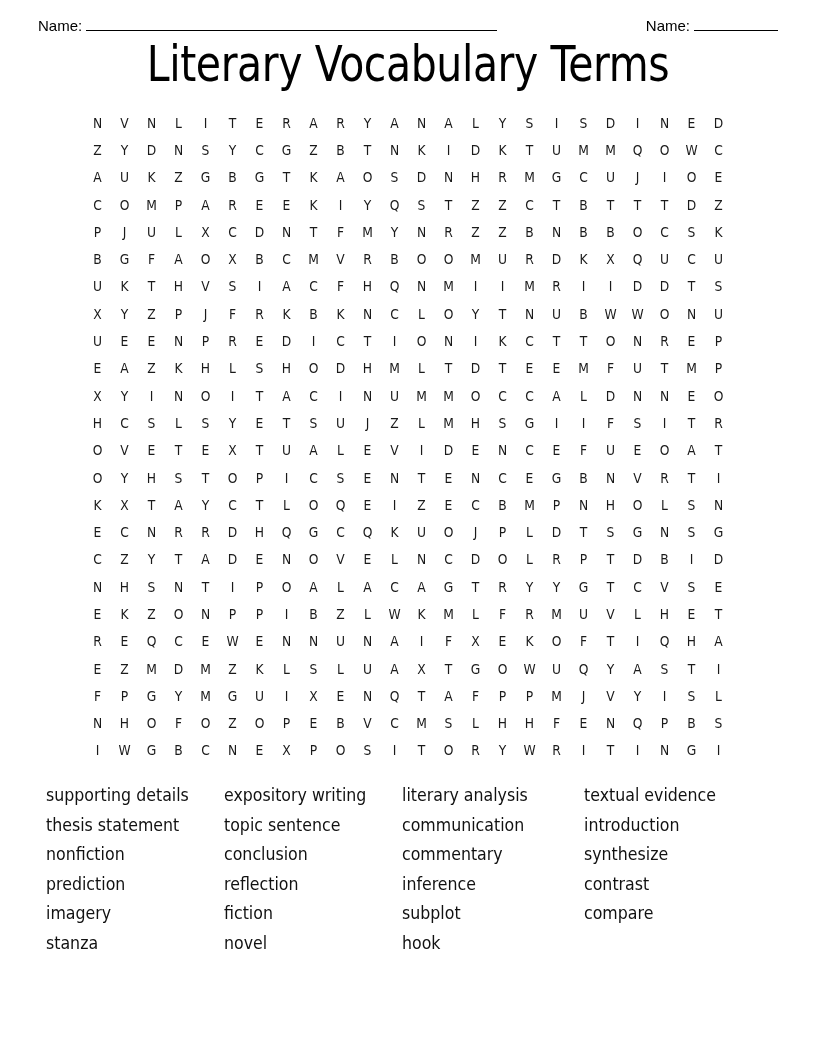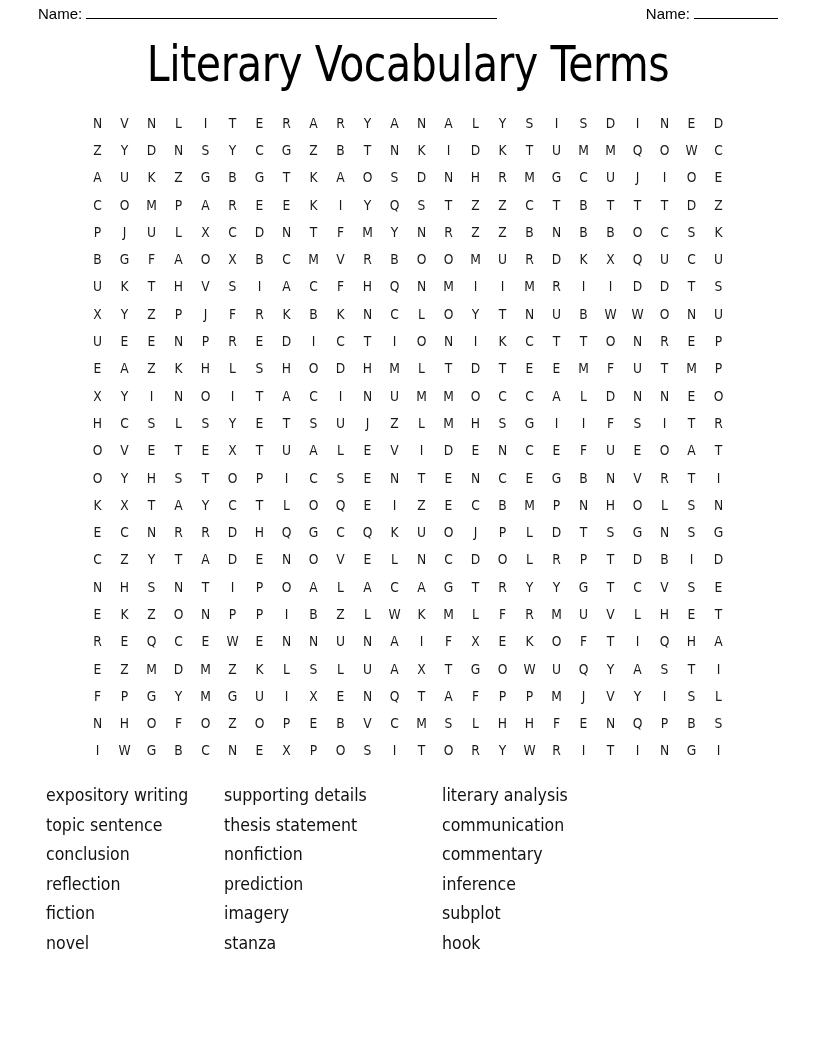--- a/index.html
+++ b/index.html
@@ -13,21 +13,21 @@
     height: 1056px;
     position: relative;
     font-family: "Liberation Sans", sans-serif;
     color: #000000;
     overflow: hidden;
   }
 
   
   .header-row {
     position: absolute;
-    top: 0px;
+    top: 12px;
     left: 0px;
     width: 816px;
     height: 26px;
     display: flex;
     align-items: center;
     box-sizing: border-box;
     padding: 0 38px 0 38px;
   }
   .field {
     display: flex;
@@ -98,21 +98,21 @@
     width: 724px;
     display: flex;
     align-items: flex-start;
   }
   .word-col {
     display: flex;
     flex-direction: column;
   }
   .word-col-0 { width: 178px; }
   .word-col-1 { width: 178px; }
-  .word-col-2 { width: 182px; margin-left: 40px; }
+  .word-col-2 { width: 182px; }
   .word-col-3 { width: 186px; }
   .word-item {
     font-family: "DejaVu Sans", sans-serif;
     font-size: 17px;
     line-height: 29.5px;
     font-weight: 400;
     color: #111111;
     white-space: nowrap;
     transform: scaleX(0.93);
     transform-origin: left center;
@@ -756,37 +756,44 @@
       <div class="grid-cell">I</div>
       <div class="grid-cell">T</div>
       <div class="grid-cell">I</div>
       <div class="grid-cell">N</div>
       <div class="grid-cell">G</div>
       <div class="grid-cell">I</div>
     </div>
   </div>
 
 <div class="wordlist">
+    <div class="word-col word-col-0">
+      <div class="word-item">supporting details</div>
+      <div class="word-item">thesis statement</div>
+      <div class="word-item">nonfiction</div>
+      <div class="word-item">prediction</div>
+      <div class="word-item">imagery</div>
+      <div class="word-item">stanza</div>
+    </div>
     <div class="word-col word-col-1">
       <div class="word-item">expository writing</div>
       <div class="word-item">topic sentence</div>
       <div class="word-item">conclusion</div>
       <div class="word-item">reflection</div>
       <div class="word-item">fiction</div>
       <div class="word-item">novel</div>
     </div>
-    <div class="word-col word-col-0">
-      <div class="word-item">supporting details</div>
-      <div class="word-item">thesis statement</div>
-      <div class="word-item">nonfiction</div>
-      <div class="word-item">prediction</div>
-      <div class="word-item">imagery</div>
-      <div class="word-item">stanza</div>
-    </div>
     <div class="word-col word-col-2">
       <div class="word-item">literary analysis</div>
       <div class="word-item">communication</div>
       <div class="word-item">commentary</div>
       <div class="word-item">inference</div>
       <div class="word-item">subplot</div>
       <div class="word-item">hook</div>
     </div>
+    <div class="word-col word-col-3">
+      <div class="word-item">textual evidence</div>
+      <div class="word-item">introduction</div>
+      <div class="word-item">synthesize</div>
+      <div class="word-item">contrast</div>
+      <div class="word-item">compare</div>
+    </div>
   </div>
 
 </body></html>

